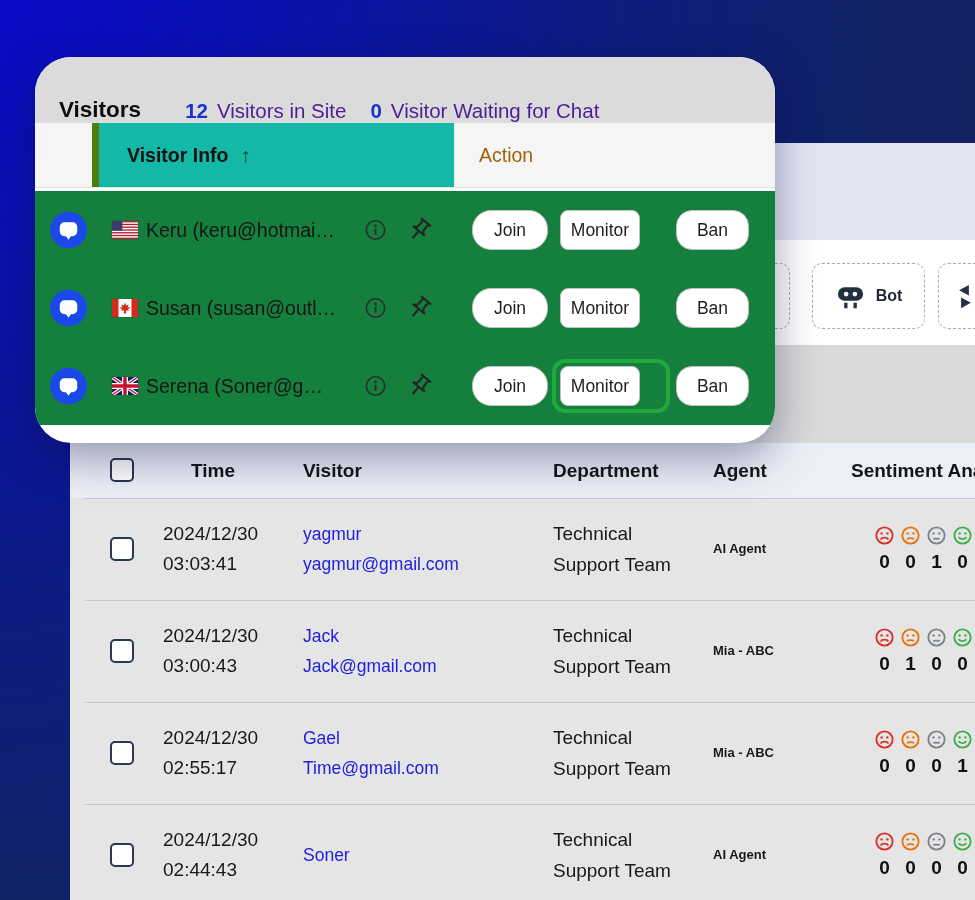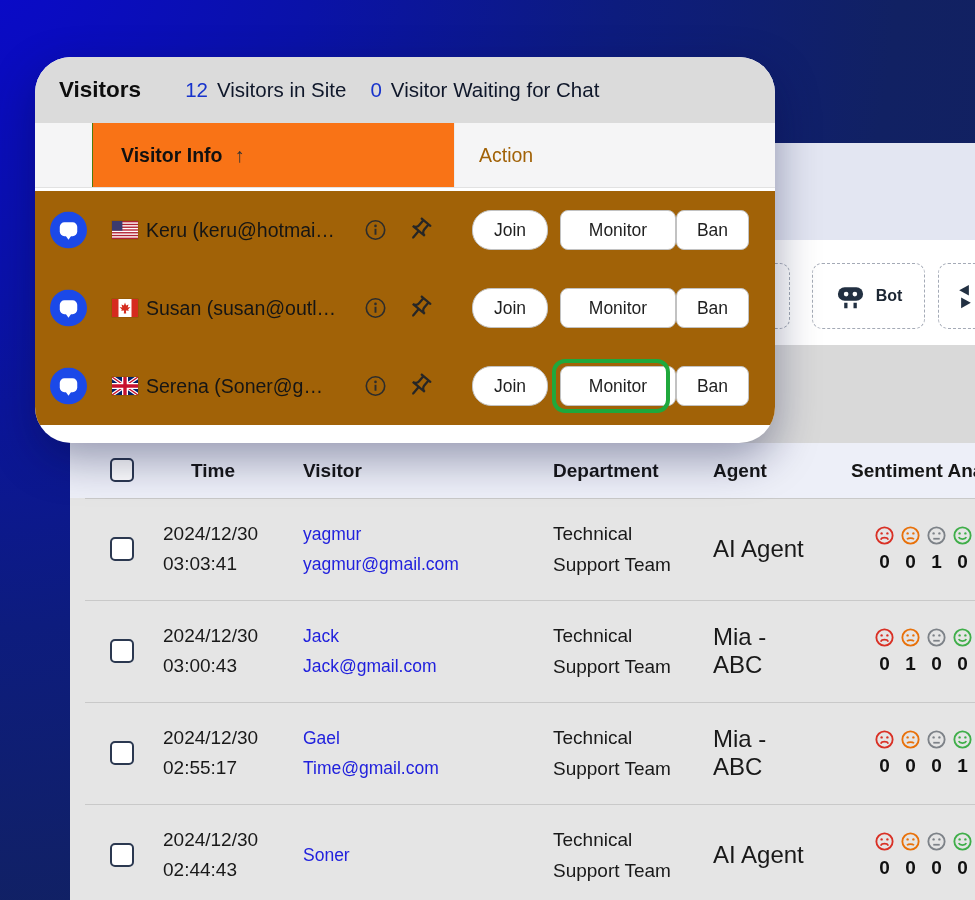--- a/index.html
+++ b/index.html
@@ -39,59 +39,59 @@
   .sep-0{top:355px;} .sep-1{top:457px;} .sep-2{top:559px;} .sep-3{top:661px;}
   .trow .cb{position:absolute;left:40px;top:39px;}
   .c-time{position:absolute;left:93px;top:50%;transform:translateY(-50%);
     font-size:19px;line-height:30px;font-weight:500;color:#191919;white-space:nowrap;}
   .c-vis{position:absolute;left:233px;top:50%;transform:translateY(-50%);
     font-size:17.5px;line-height:30px;color:var(--link);white-space:nowrap;}
   .c-vis a{color:var(--link);text-decoration:none;display:block;}
   .c-dept{position:absolute;left:483px;top:50%;transform:translateY(-50%);width:134px;
     font-size:19px;line-height:31px;font-weight:500;color:#191919;}
   .c-agent{position:absolute;left:643px;top:50%;transform:translateY(-50%);width:94px;
-    font-size:24px;line-height:28px;font-weight:400;color:#191919;}
+    font-size:13px;line-height:28px;font-weight:700;color:#191919;}
   .c-sent{position:absolute;left:804px;top:50%;transform:translateY(-50%);}
   .faces{display:flex;gap:5px;}
   .face{width:21px;height:21px;display:block;}
   .f-red{color:var(--sent-red);} .f-orange{color:var(--sent-orange);}
   .f-gray{color:var(--sent-gray);} .f-green{color:var(--sent-green);}
   .nums{display:flex;gap:5px;margin-top:5px;}
   .nums span{width:21px;text-align:center;font-size:19px;font-weight:700;color:#111;}
 
   
   .card{position:absolute;left:35px;top:57px;width:740px;height:386px;background:#fff;
     border-radius:36px;box-shadow:0 16px 44px rgba(8,12,60,.38);z-index:5;overflow:hidden;}
-  .chead{height:66px;background:#dbdbdb;display:flex;align-items:center;padding:10px 24px;}
+  .chead{height:66px;background:#dbdbdb;display:flex;align-items:flex-end;padding:0 24px;}
   .chead .title{font-size:22.5px;font-weight:700;color:#0d0d0d;margin-right:44px;}
   .stat{display:flex;align-items:baseline;margin-right:24px;white-space:nowrap;}
-  .stat .v{color:var(--accent);font-weight:400;font-size:20.5px;margin-right:9px;}
-  .stat .l{font-size:20.5px;color:#0f172a;}
+  .stat .v{color:var(--accent);font-weight:700;font-size:20.5px;margin-right:9px;}
+  .stat .l{font-size:20.5px;color:#4c1d95;}
 
   .cols{position:absolute;top:66px;left:0;right:0;height:65px;background:#f5f5f6;border-bottom:1px solid #e2e2e2;}
-  .vi-cell{position:absolute;left:57px;width:363px;top:0;bottom:0;background:#f97316;
-    border-left:1px solid #4d7c0f;border-right:1px solid #ececec;
+  .vi-cell{position:absolute;left:57px;width:363px;top:0;bottom:0;background:#14b8a6;
+    border-left:7px solid #4d7c0f;border-right:1px solid #ececec;
     display:flex;align-items:center;padding-left:28px;font-weight:700;font-size:19.5px;color:#111;}
   .vi-cell .arrow{font-weight:400;font-size:20px;margin-left:12px;color:#333;}
   .action-cell{position:absolute;left:421px;right:0;top:0;bottom:0;display:flex;align-items:center;
     padding-left:23px;font-size:19.5px;font-weight:500;color:#a16207;}
 
-  .vrow{position:absolute;left:0;width:100%;height:78px;background:#a16207;}
+  .vrow{position:absolute;left:0;width:100%;height:78px;background:#15803d;}
   .vrow-0{top:134px;} .vrow-1{top:212px;} .vrow-2{top:290px;}
   .chat-ic{position:absolute;left:15px;top:50%;transform:translateY(-50%);width:37px;height:37px;}
   .flag{position:absolute;left:77px;top:50%;transform:translateY(-50%);width:26px;height:18px;
     box-shadow:0 0 0 .5px rgba(0,0,0,.15);}
   .vname{position:absolute;left:111px;top:50%;transform:translateY(-50%);
     font-size:19.5px;color:#151515;white-space:nowrap;}
   .info-ic{position:absolute;left:329px;top:50%;transform:translateY(-50%);width:23px;height:23px;}
   .pin-ic{position:absolute;left:371px;top:50%;transform:translateY(-50%);width:27px;height:27px;}
   .act-btn{position:absolute;top:50%;transform:translateY(-50%);height:40px;border:1px solid #c2c2c2;
     border-radius:8px;background:#fff;font-family:"Liberation Sans",sans-serif;
     font-size:17.5px;font-weight:500;color:#1f1f1f;display:flex;align-items:center;justify-content:center;cursor:pointer;}
-  .b-join{left:437px;width:76px;border-radius:19px;} .b-monitor{left:525px;width:116px;} .b-ban{left:641px;width:73px;}
+  .b-join{left:437px;width:76px;border-radius:19px;} .b-monitor{left:525px;width:80px;} .b-ban{left:641px;width:73px;border-radius:16px;}
   .green-ring{position:absolute;left:517px;top:50%;transform:translateY(-50%);width:118px;height:54px;
     border:4px solid var(--highlight-green);border-radius:13px;pointer-events:none;}
 </style>
 </head>
 <body>
 
 <svg width="0" height="0" style="position:absolute">
   <defs>
     <g id="ic-chat">
       <circle cx="18" cy="18" r="18" fill="var(--chat-blue)"></circle>

